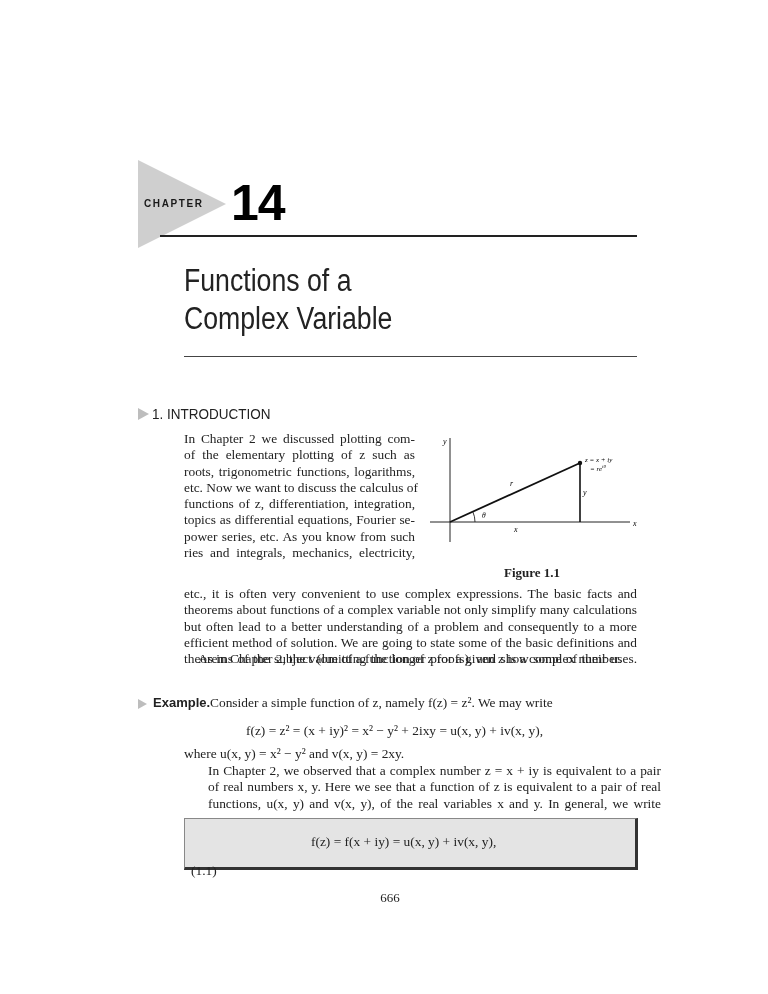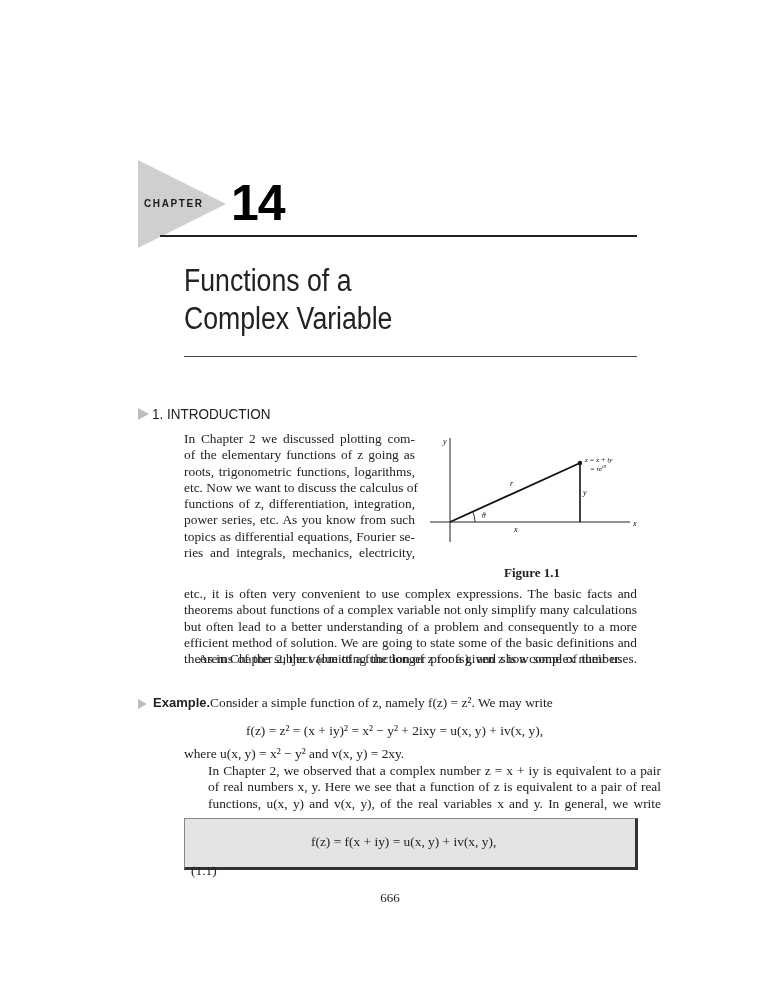--- a/index.html
+++ b/index.html
@@ -57,26 +57,26 @@
   <div>Functions of a</div>
   <div>Complex Variable</div>
 </div>
 <div class="abs rule-mid"></div>
 
 <div class="abs sec-tri"></div>
 <div class="abs sec-head sans">1. INTRODUCTION</div>
 
 <div class="abs para serif p-narrow">
   <span class="line">In Chapter 2 we discussed plotting com-</span>
-  <span class="line">of the elementary functions of z going as</span>
+  <span class="line">of the elementary plotting of z such as</span>
   <span class="line">roots, trigonometric functions, logarithms,</span>
   <span class="line">etc. Now we want to discuss the calculus of</span>
   <span class="line">functions of z, differentiation, integration,</span>
+  <span class="line">topics as differential equations, Fourier se-</span>
   <span class="line">power series, etc. As you know from such</span>
-  <span class="line">topics as differential equations, Fourier se-</span>
   <span class="line">ries and integrals, mechanics, electricity,</span>
 </div>
 
 <svg class="abs fig" viewBox="0 0 220 115" width="220" height="115">
   <line x1="22" y1="6" x2="22" y2="110" stroke="#222" stroke-width="1"></line>
   <line x1="2" y1="90" x2="202" y2="90" stroke="#222" stroke-width="1"></line>
   <line x1="22" y1="90" x2="152" y2="31" stroke="#111" stroke-width="1.8"></line>
   <line x1="152" y1="31" x2="152" y2="90" stroke="#111" stroke-width="1.6"></line>
   <circle cx="152" cy="31" r="2.2" fill="#111"></circle>
   <path d="M 47 90 A 25 25 0 0 0 44.8 79.7" fill="none" stroke="#222" stroke-width="0.9"></path>

